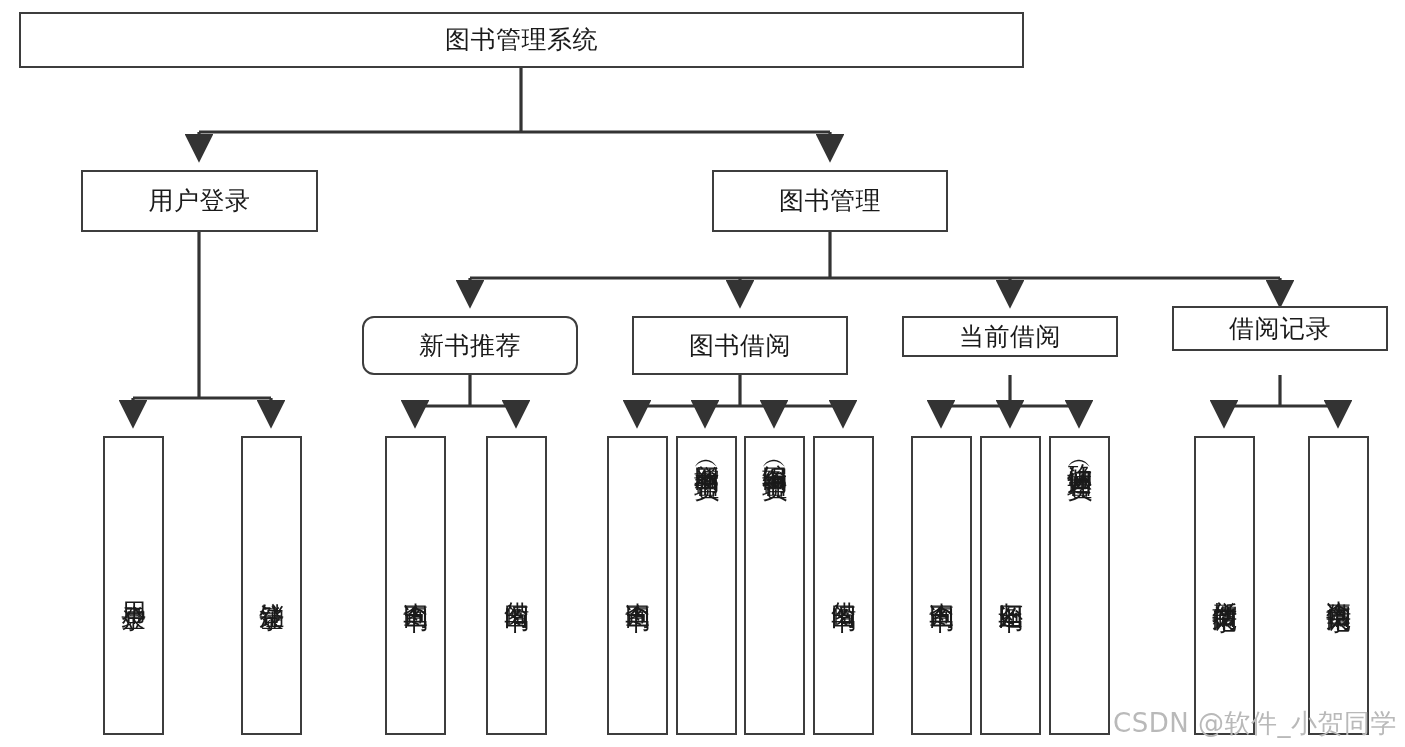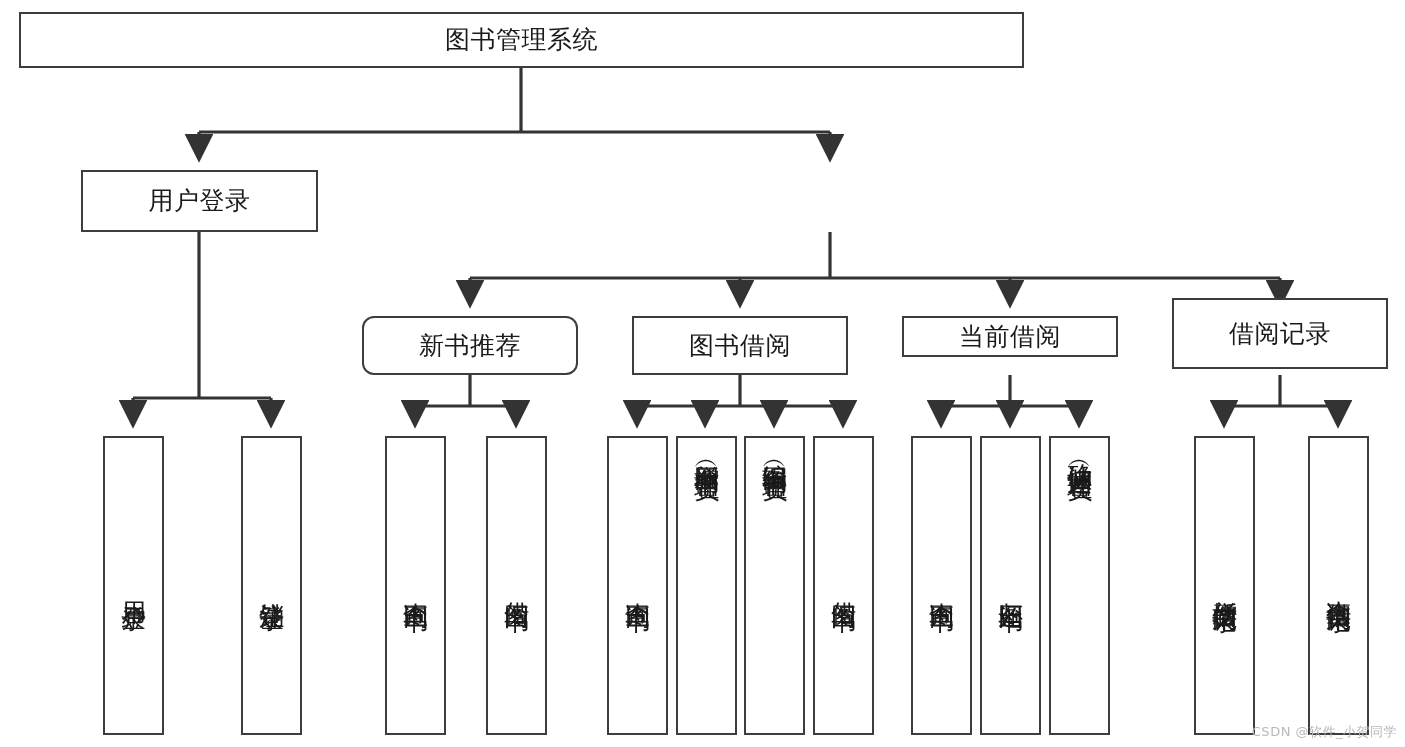--- a/index.html
+++ b/index.html
@@ -60,21 +60,21 @@
     left: 0;
     top: 0;
     width: 1405px;
     height: 747px;
     pointer-events: none;
   }
   .watermark {
     position: absolute;
     right: 8px;
     bottom: 6px;
-    font-size: 13px;
+    font-size: 26px;
     color: #b9b9b9;
     font-family: "DejaVu Sans", "Liberation Sans", sans-serif;
     white-space: nowrap;
     letter-spacing: 0.5px;
   }
 </style>
 </head>
 <body>
 
 <div id="canvas">
@@ -129,31 +129,34 @@
     </g>
   </svg>
 
   <div class="node node-root" style="left:19px; top:12px; width:1005px; height:56px;">
     <span class="label">图书管理系统</span>
   </div>
 
   <div class="node node-l2" style="left:81px; top:170px; width:237px; height:62px;">
     <span class="label">用户登录</span>
   </div>
+  <div class="node node-l2" style="left:712px; top:170px; width:236px; height:62px;">
+    <span class="label">图书管理</span>
+  </div>
 
   <div class="node node-l3" style="left:362px; top:316px; width:216px; height:59px;border-radius:12px;">
     <span class="label">新书推荐</span>
   </div>
   <div class="node node-l3" style="left:632px; top:316px; width:216px; height:59px;">
     <span class="label">图书借阅</span>
   </div>
   <div class="node node-l3" style="left:902px; top:316px; width:216px; height:41px;">
     <span class="label">当前借阅</span>
   </div>
-  <div class="node node-l3" style="left:1172px; top:298px; width:216px; height:71px;">
+  <div class="node node-l3" style="left:1172px; top:306px; width:216px; height:45px;">
     <span class="label">借阅记录</span>
   </div>
 
   <div class="node node-leaf center-text" style="left:103px; top:436px; width:61px; height:299px;">
     <span class="label">用户登录</span>
   </div>
   <div class="node node-leaf center-text" style="left:241px; top:436px; width:61px; height:299px;">
     <span class="label">注销登录</span>
   </div>
 

